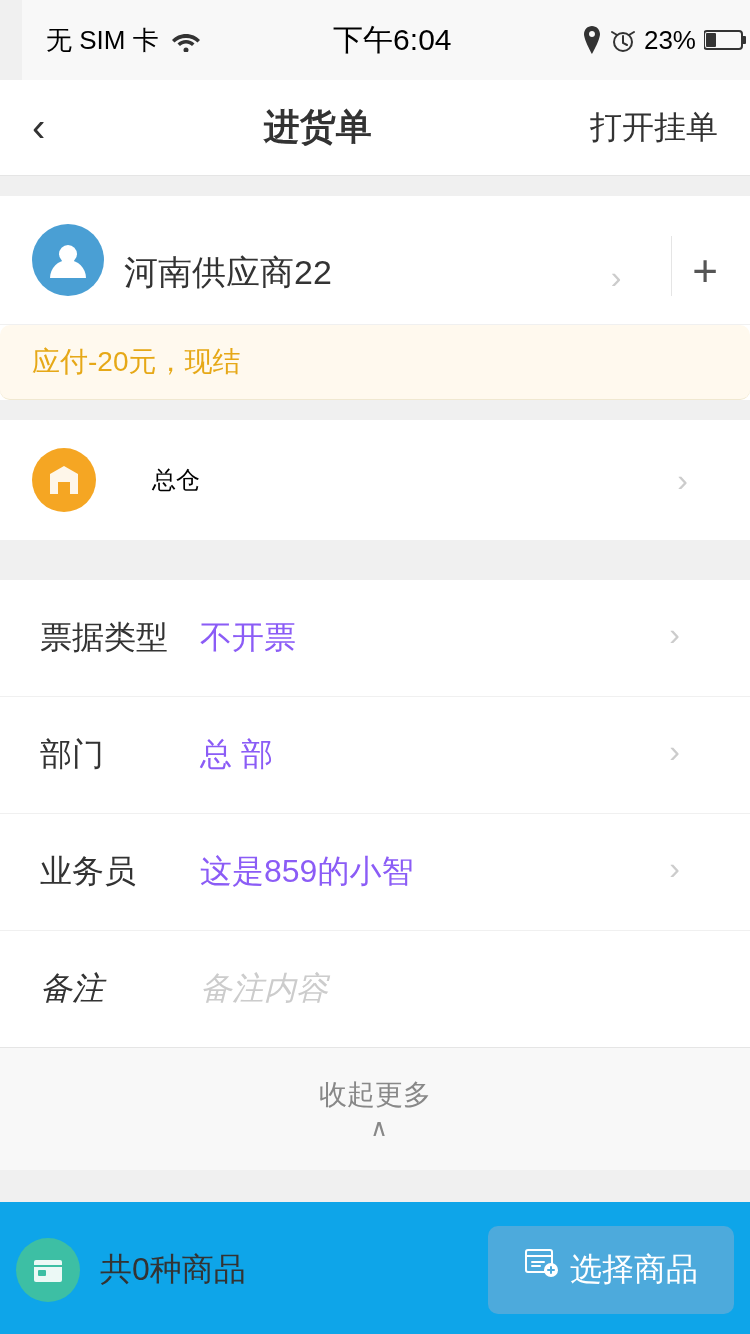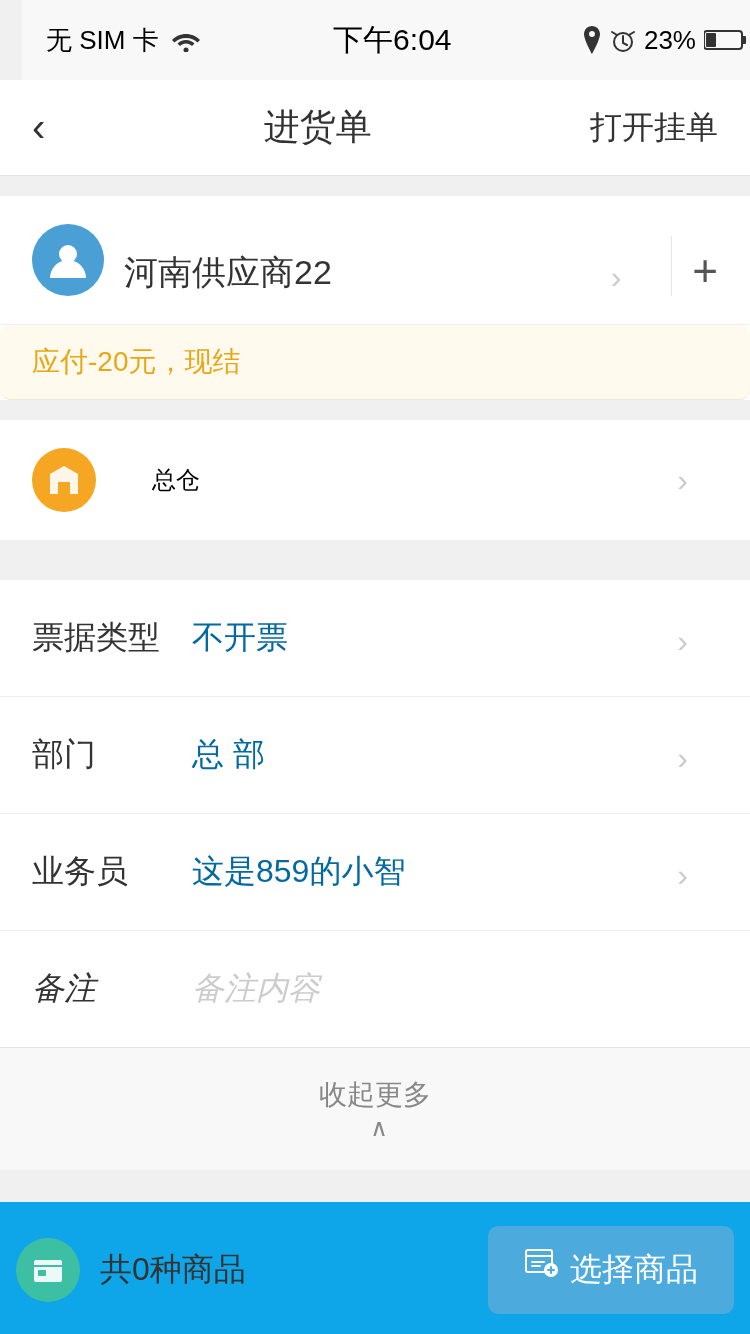--- a/index.html
+++ b/index.html
@@ -54,21 +54,21 @@
       padding: 0 32px;
       border-bottom: 1px solid #e5e5e5;
     }
     .nav-back {
       font-size: 40px;
       color: #333;
       cursor: pointer;
     }
     .nav-title {
       font-size: 36px;
-      font-weight: 400;
+      font-weight: 700;
       color: #333;
     }
     .nav-action {
       font-size: 32px;
       color: #333;
     }
 
     
     .section-divider {
       height: 20px;
@@ -165,39 +165,39 @@
       margin-left: 36px;
     }
 
     
     .form-section {
       background: #ffffff;
       margin-top: 20px;
     }
     .form-row {
       display: flex;
-      align-items: flex-end;
-      padding: 36px 32px;
+      align-items: flex-start;
+      padding: 36px 40px;
       border-bottom: 1px solid #f0f0f0;
       background: #fff;
     }
     .form-row:last-child {
       border-bottom: none;
       font-style: italic;
     }
     .form-label {
       font-size: 32px;
       color: #333;
       width: 140px;
       flex-shrink: 0;
     }
     .form-value {
       flex: 1;
       font-size: 32px;
-      color: #0369a1;
+      color: #8b5cf6;
       padding-left: 20px;
     }
     .form-value.placeholder {
       color: #ccc;
     }
 
     
     .collapse-row {
       background: #f8f8f8;
       display: flex;

